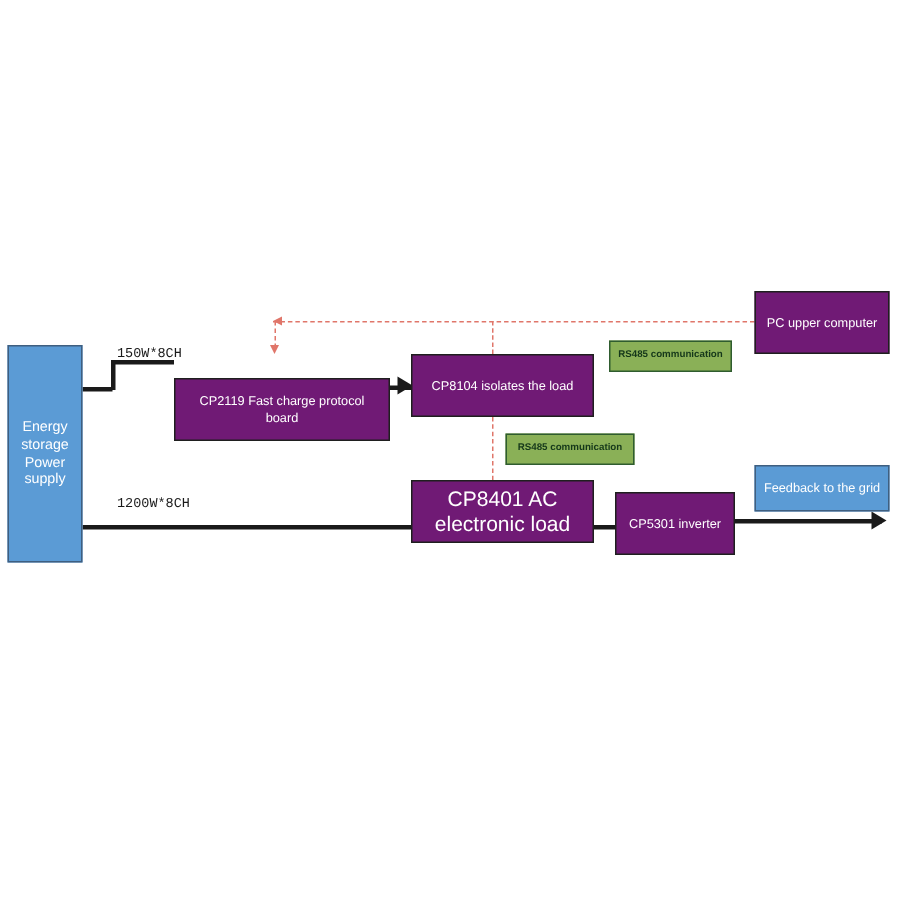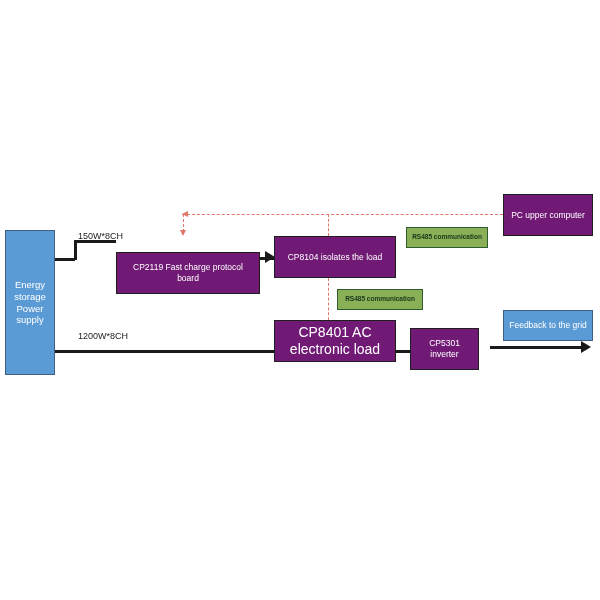--- a/index.html
+++ b/index.html
@@ -77,20 +77,21 @@
     width: 0;
     height: 0;
     border-top: 3.5px solid transparent;
     border-bottom: 3.5px solid transparent;
     border-right: 6px solid #e0766a;
   }
   .edge-label {
     position: absolute;
     color: #1a1a1a;
     white-space: nowrap;
+    font-family: Liberation Mono, monospace;
   }
 </style>
 </head>
 <body>
 
 <div id="canvas">
 
   <div class="wire v" style="left:74px; top:240px; height:20px;"></div>
   <div class="wire h" style="left:55px; top:258px; width:20px;"></div>
   <div class="wire h" style="left:74px; top:240px; width:42px;"></div>
@@ -123,21 +124,21 @@
   <div class="node green" style="left:274px; top:236px; width:122px; height:42px; font-size:8.5px; padding:0 4px;">CP8104 isolates the load</div>
 
   <div class="node green" style="left:503px; top:194px; width:90px; height:42px; font-size:8.5px; padding:0 4px;">PC upper computer</div>
 
   <div class="node olive" style="left:406px; top:227px; width:82px; height:21px; font-size:6.5px; padding:0 2px;">RS485 communication</div>
 
   <div class="node olive" style="left:337px; top:289px; width:86px; height:21px; font-size:6.5px; padding:0 2px;">RS485 communication</div>
 
   <div class="node green" style="left:274px; top:320px; width:122px; height:42px; font-size:14px; padding:0 4px;">CP8401 AC electronic load</div>
 
-  <div class="node green" style="left:410px; top:328px; width:69px; height:42px; font-size:8.5px; padding:0 4px;">CP5301 inverter</div>
+  <div class="node green" style="left:410px; top:328px; width:80px; height:42px; font-size:8.5px; padding:0 4px;">CP5301 inverter</div>
 
   <div class="node blue" style="left:503px; top:310px; width:90px; height:31px; font-size:8.5px; padding:0 4px;">Feedback to the grid</div>
 
   <div class="edge-label" style="left:78px; top:231px; font-size:9px;">150W*8CH</div>
 
   <div class="edge-label" style="left:78px; top:331px; font-size:9px;">1200W*8CH</div>
 
 </div>
 
 </body></html>

